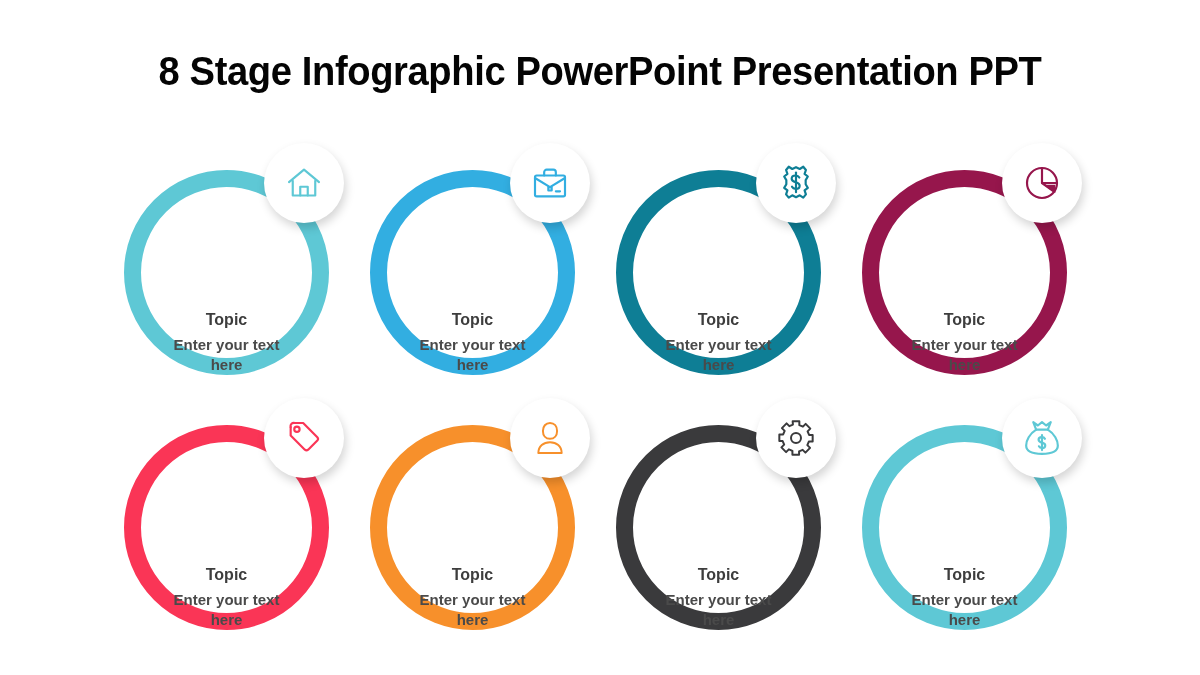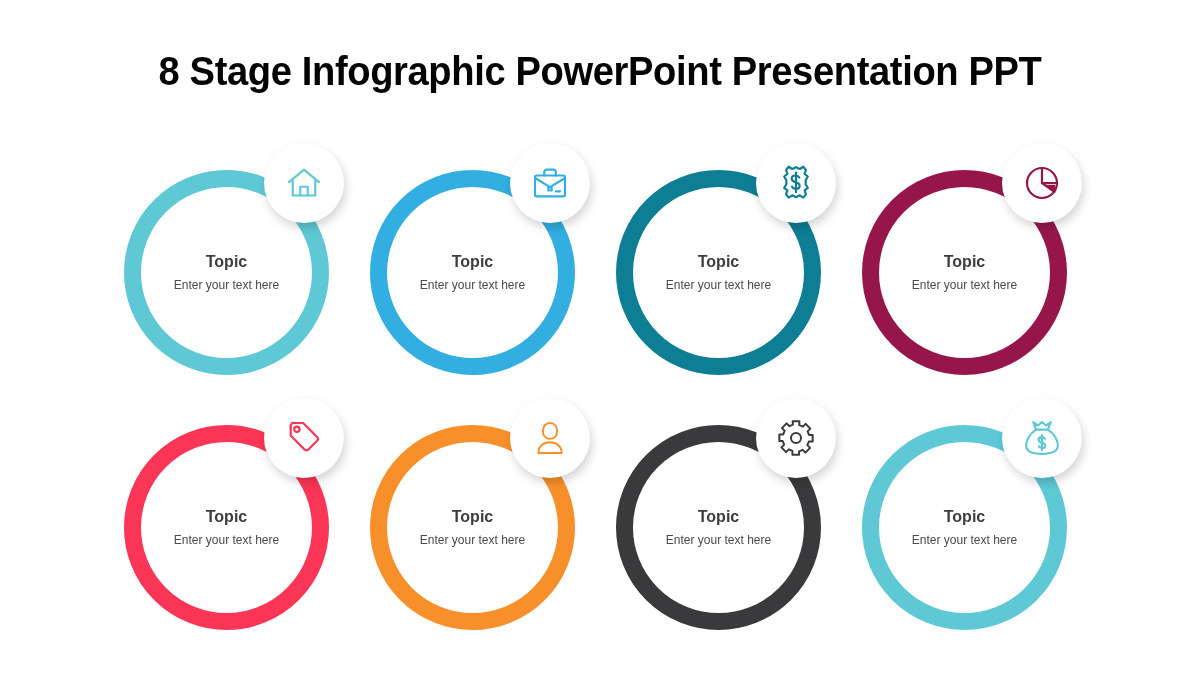--- a/index.html
+++ b/index.html
@@ -73,38 +73,38 @@
   
   .ring-text {
     position: absolute;
     left: 12px;
     top: 27px;
     width: 205px;
     height: 205px;
     display: flex;
     flex-direction: column;
     align-items: center;
-    justify-content: center;
+    justify-content: flex-end;
     text-align: center;
     pointer-events: none;
   }
 
   .topic {
     font-family: "Liberation Sans", sans-serif;
     font-weight: bold;
     font-size: 16px;
     color: #3d3d3d;
     line-height: 1.2;
     margin-bottom: 5px;
   }
 
   .subtext {
     font-family: "Liberation Sans", sans-serif;
-    font-weight: normal;
-    font-size: 12px;
+    font-weight: bold;
+    font-size: 15px;
     color: #4a4a4a;
     line-height: 1.35;
     width: 130px;
   }
 
   
   .badge {
     position: absolute;
     left: 152px;
     top: 0px;

